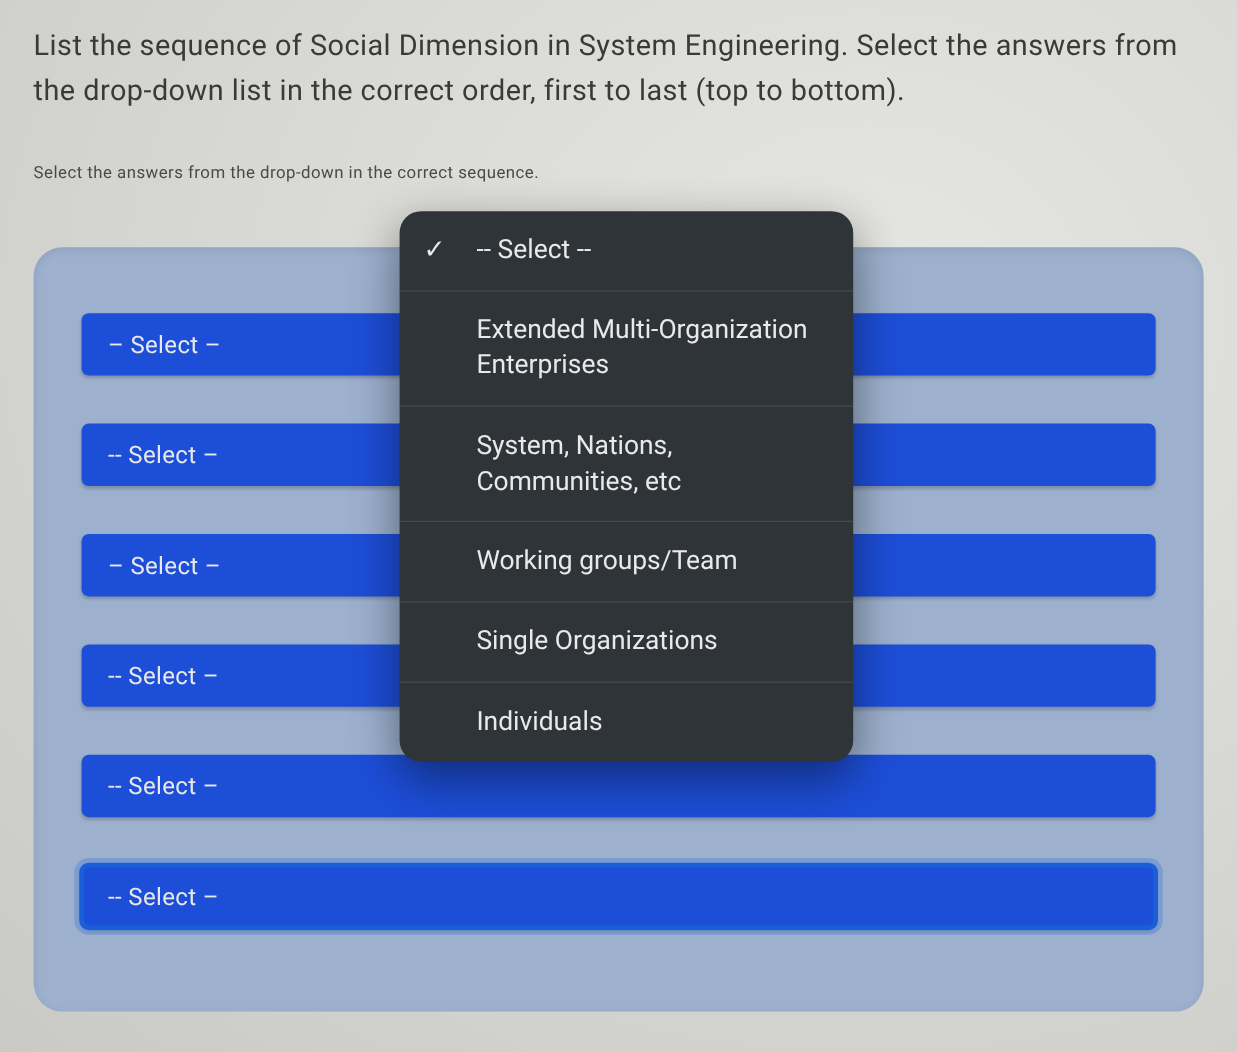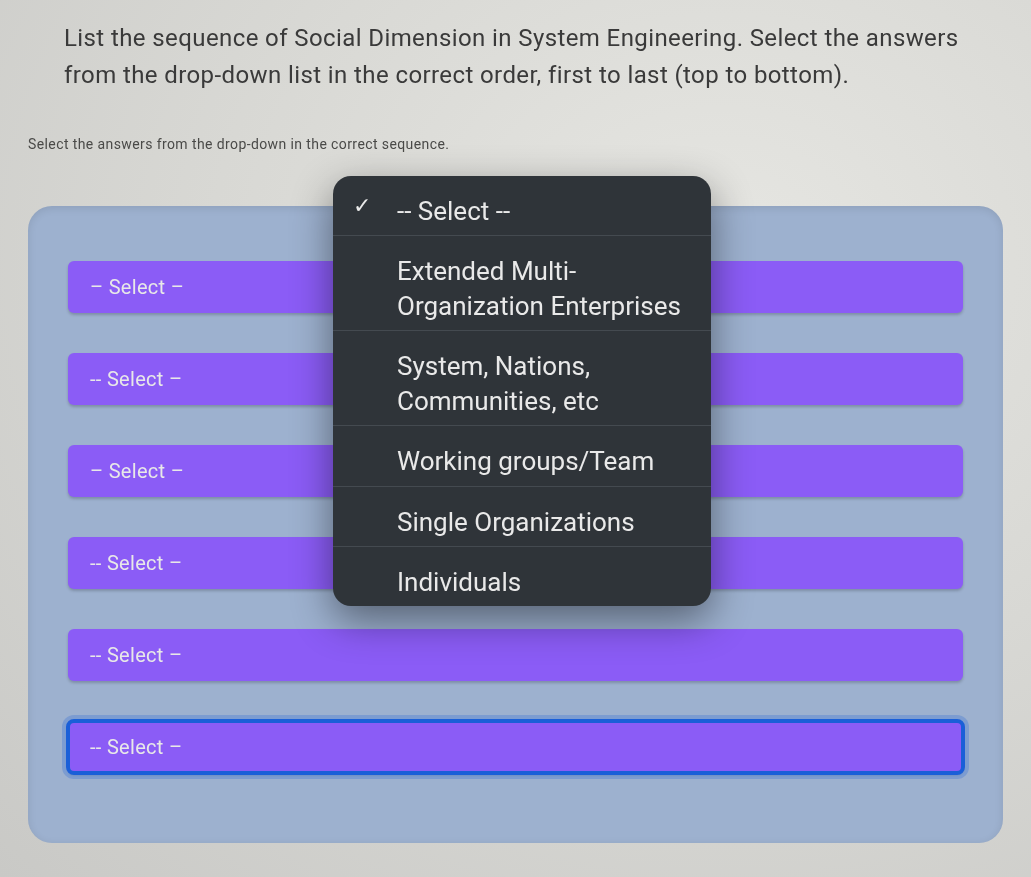--- a/index.html
+++ b/index.html
@@ -14,39 +14,38 @@
     .page {
       padding: 20px 28px 40px 28px;
       position: relative;
     }
     .question {
       font-size: 24px;
       line-height: 1.55;
       letter-spacing: 0.4px;
       color: #3a3a3a;
       margin-bottom: 40px;
-      margin-left: 36px;
     }
     .instruction {
       font-size: 14px;
       letter-spacing: 0.4px;
       color: #4a4a48;
       line-height: 1.55;
       margin-bottom: 50px;
       max-width: 520px;
     }
     .answer-area {
       background: #9db1cf;
       border-radius: 24px;
       padding: 55px 40px 70px 40px;
       position: relative;
       box-shadow: inset 0 2px 8px rgba(0,0,0,0.1);
     }
     .dropdown-row {
-      background: #8b5cf6;
+      background: #1d4ed8;
       color: #e8e8e8;
       font-size: 20px;
       letter-spacing: 0.3px;
       padding: 14px 22px;
       border-radius: 6px;
       margin-bottom: 40px;
       cursor: pointer;
       box-shadow: 0 2px 3px rgba(0,0,0,0.2);
     }
     .dropdown-row:last-child { margin-bottom: 0; }
@@ -61,22 +60,22 @@
       top: 176px;
       width: 378px;
       background: #2f3439;
       border-radius: 18px;
       box-shadow: 0 14px 40px rgba(0,0,0,0.45);
       overflow: hidden;
       z-index: 50;
     }
     .menu-item {
       color: #e9e9e9;
-      font-size: 26px;
-      padding: 18px 22px 6px 64px;
+      font-size: 22px;
+      padding: 18px 22px 18px 64px;
       border-bottom: 1px solid #444a50;
       cursor: pointer;
       position: relative;
       line-height: 1.35;
     }
     .menu-item:last-child { border-bottom: none; }
     .menu-item.checked::before {
       content: "✓";
       position: absolute;
       left: 20px;

